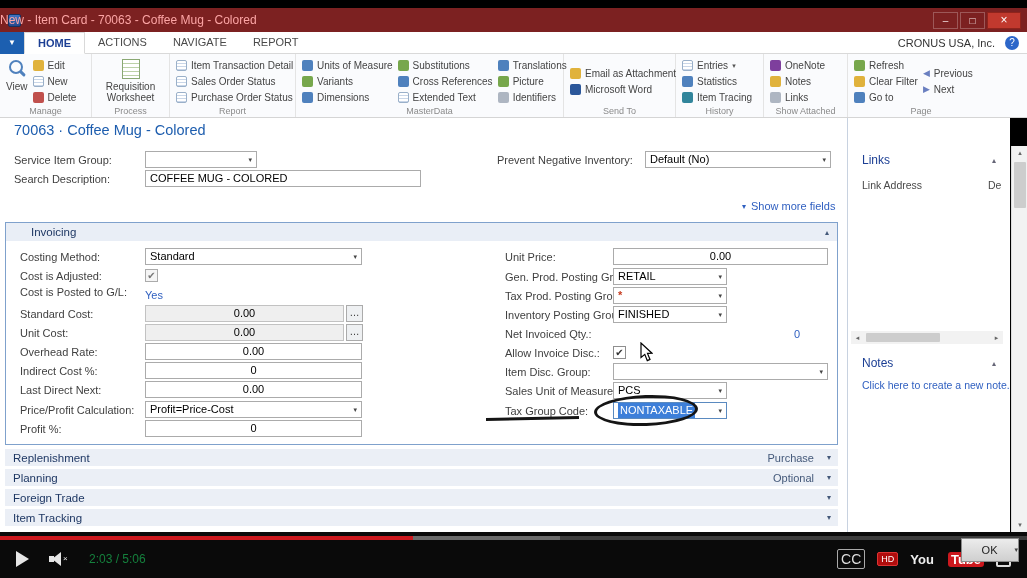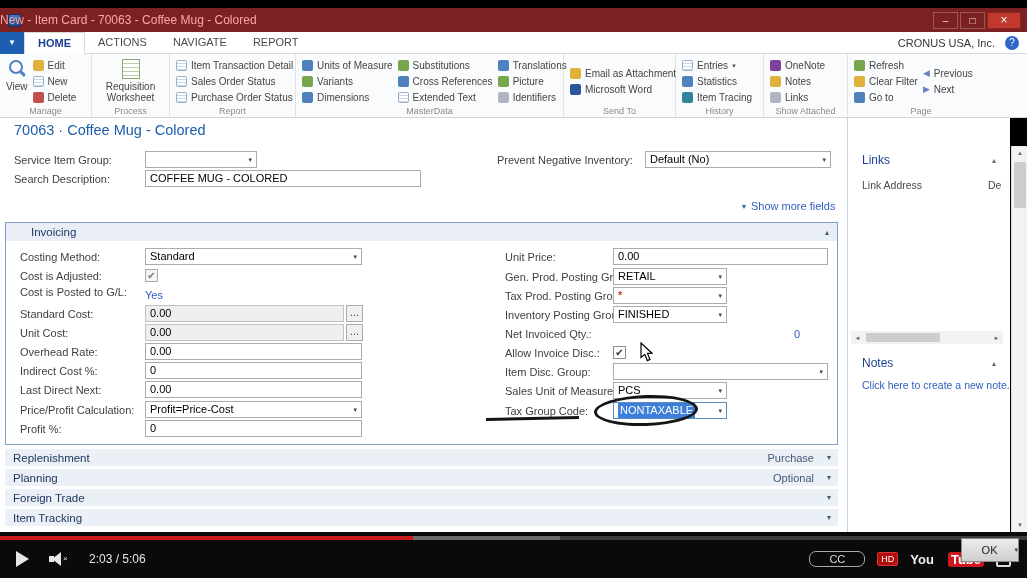--- a/index.html
+++ b/index.html
@@ -40,21 +40,21 @@
   .ic-sheet{width:18px;height:20px;background:repeating-linear-gradient(#fff 0 3px,#bcd1a8 3px 4px);border:1px solid #8aa873}
   .tri{font-size:9px;color:#6a7fc0;line-height:11px}
   .mini-arrow{font-size:7px;color:#555}
 
   
   .workspace{position:absolute;top:118px;left:0;width:1010px;height:414px;background:#fff;overflow:hidden}
   .caption{position:absolute;left:14px;top:4px;font-size:14.5px;color:#1d5dae}
   .lbl{position:absolute;font-size:11px;color:#3f3f3f;white-space:nowrap;line-height:13px}
   .box{position:absolute;height:17px;border:1px solid #ababab;background:#fff;font-size:11px;display:flex;align-items:center;padding:0 4px;color:#000}
   .box .val{flex:1 1 auto;overflow:hidden;white-space:nowrap;line-height:15px}
-  .box.num .val{text-align:left}
+  .box.num .val{text-align:center}
   .box.disabled{background:#efefef;border-color:#c2c2c2}
   .box .dda{flex:0 0 auto;font-size:7px;color:#444;margin-left:3px}
   .box.sel{border-color:#5a8ac0}
   .box .val.hl{background:#3d7fd9;color:#fff;flex:0 0 auto;padding:0 2px}
   .box .val.req{color:#c63b1f;font-weight:bold}
   .assist{position:absolute;width:17px;height:17px;border:1px solid #ababab;background:#eef0f2;font-size:10px;text-align:center;line-height:13px;color:#333}
   .chk{position:absolute;width:13px;height:13px;border:1px solid #8f8f8f;background:#fff;font-size:10px;line-height:11px;text-align:center;color:#333}
   .chk.dis{background:#f5f5f5;color:#777;border-color:#ababab}
   .linkval{position:absolute;font-size:11px;color:#2f5fc0}
   .showmore{position:absolute;left:742px;top:82px;font-size:11px;color:#2f5fc0;display:flex;gap:5px;align-items:center}
@@ -88,23 +88,23 @@
   .videobar{position:absolute;left:0;top:532px;width:1027px;height:46px;background:#0a0a0a}
   .prog-track{position:absolute;top:4px;left:0;height:4px;width:1027px;background:#3c3c3c}
   .prog-load{position:absolute;top:4px;left:0;height:4px;width:560px;background:#6b6b6b}
   .prog-play{position:absolute;top:4px;left:0;height:4px;width:413px;background:#cc181e}
   .vcontrols{position:absolute;top:8px;left:0;width:1027px;height:38px;display:flex;align-items:center;padding:0 16px;gap:20px}
   .playbtn{width:0;height:0;border-left:13px solid #e6e6e6;border-top:8px solid transparent;border-bottom:8px solid transparent}
   .vol{position:relative;width:20px;height:16px}
   .vol::before{content:"";position:absolute;left:0;top:5px;width:5px;height:6px;background:#e6e6e6}
   .vol::after{content:"";position:absolute;left:3px;top:1px;border-right:9px solid #e6e6e6;border-top:7px solid transparent;border-bottom:7px solid transparent}
   .vol .mx{position:absolute;left:14px;top:3px;font-size:8px;color:#e6e6e6}
-  .vtime{font-size:12px;color:#e5e5e5}
+  .vtime{font-size:12px;color:#15803d}
   .vright{margin-left:auto;display:flex;align-items:center;gap:12px}
-  .ccbtn{border:1px solid #aaa;color:#ddd;font-size:11px;padding:1px 19px;border-radius:7px}
+  .ccbtn{border:1px solid #aaa;color:#ddd;font-size:14px;padding:1px 3px;border-radius:2px}
   .hdbtn{background:#b00d0d;border:1px solid #d33;color:#fff;font-size:9px;padding:1px 3px;border-radius:2px}
   .yt{display:flex;align-items:flex-start;gap:14px}
   .yt .you{color:#eee;font-size:13px;font-weight:bold}
   .yt .tube{background:#cc181e;color:#fff;font-size:13px;font-weight:bold;border-radius:3px;padding:0 3px}
   .fsbtn{width:15px;height:15px;border:2px solid #ddd;border-radius:2px}
   .okbtn{position:absolute;left:961px;top:538px;width:58px;height:24px;background:linear-gradient(#ececec,#cfcfcf);border:1px solid #8a8a8a;display:flex;align-items:center;justify-content:flex-end;gap:17px;font-size:11px;color:#222;z-index:5}
   .okbtn .ok-ar{font-size:7px;color:#444}
 </style>
 </head>
 <body>

